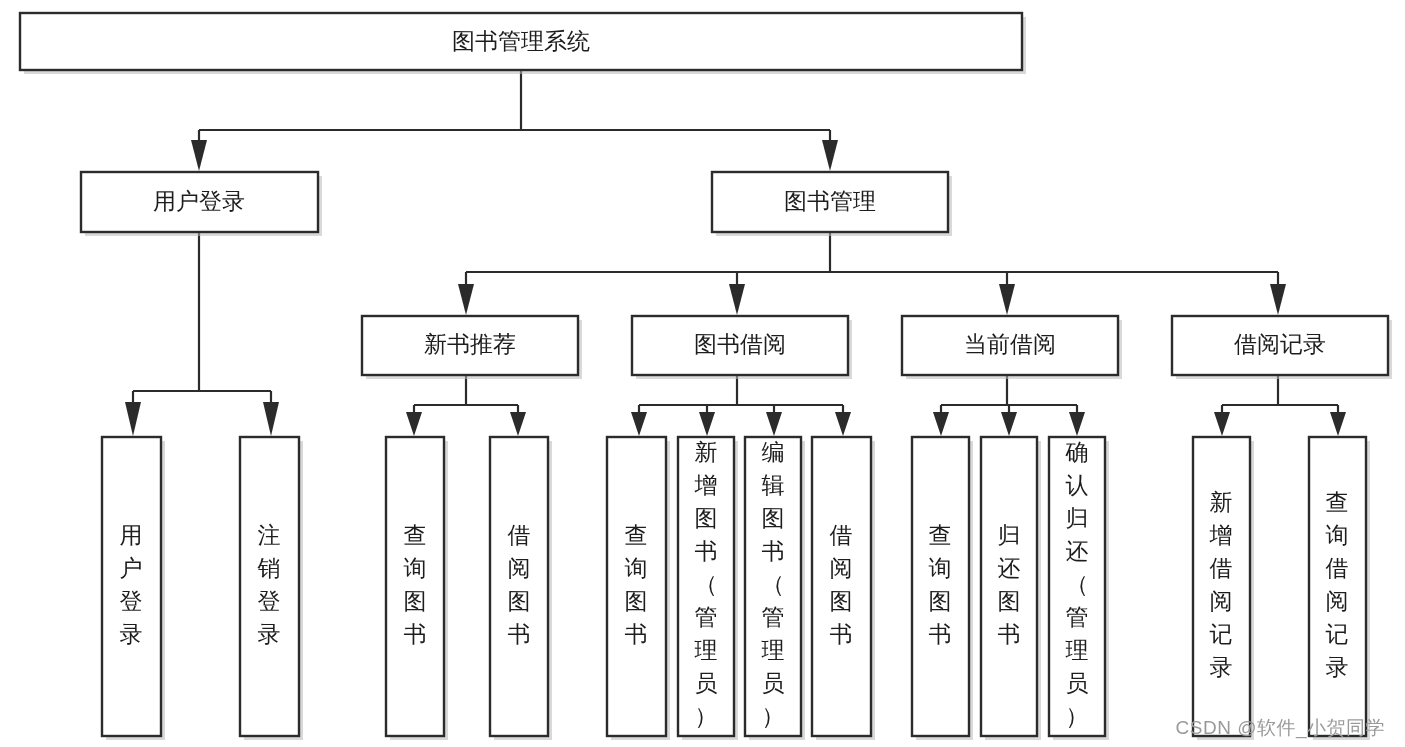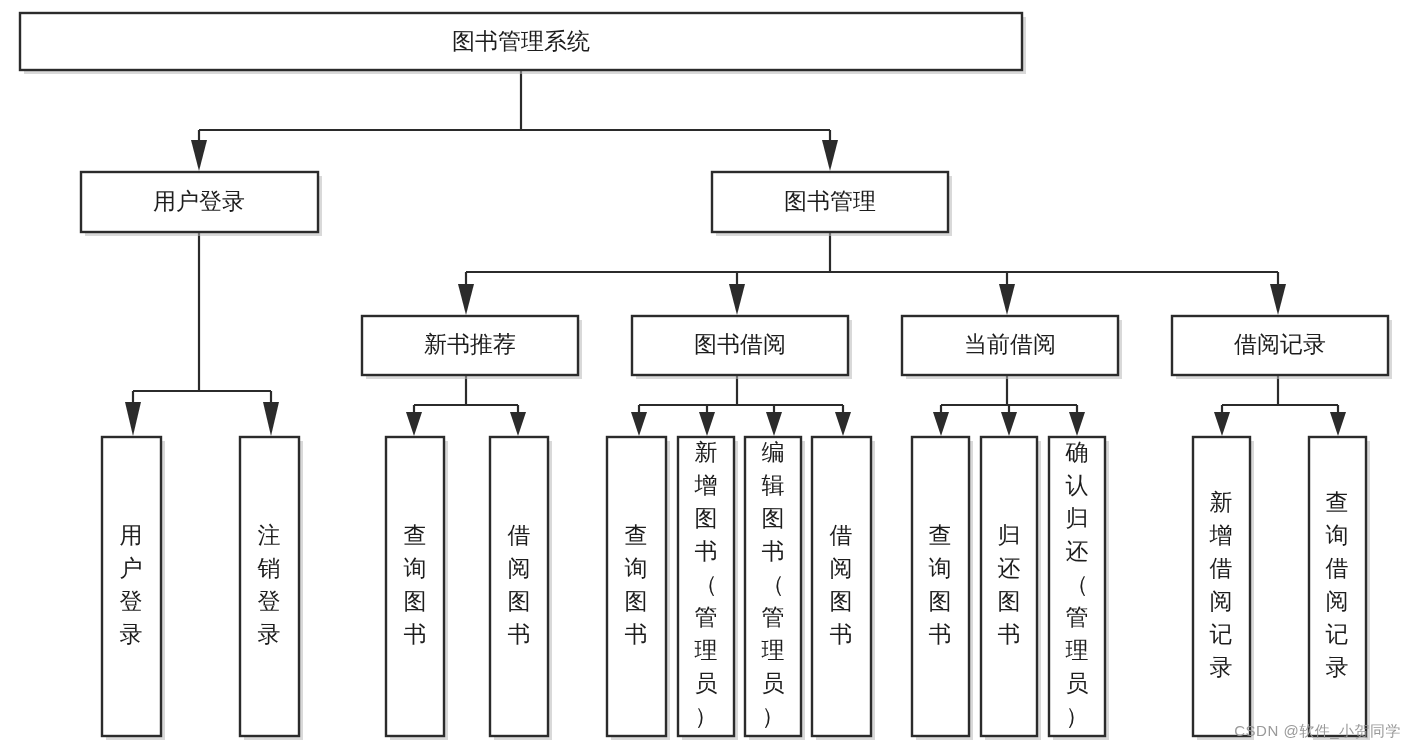--- a/index.html
+++ b/index.html
@@ -58,24 +58,24 @@
   }
   .node-label-v {
     font-family: "Liberation Sans", "DejaVu Sans", sans-serif;
     font-size: 23px;
     fill: #1d1d1d;
     text-anchor: middle;
     dominant-baseline: middle;
   }
   .watermark-text {
     position: absolute;
-    right: 4px;
+    right: 20px;
     bottom: 6px;
     font-family: "Liberation Sans", "DejaVu Sans", sans-serif;
-    font-size: 15px;
+    font-size: 19px;
     color: #9a9a9a;
     letter-spacing: 0.5px;
     user-select: none;
     pointer-events: none;
   }
 </style>
 </head>
 <body>
 
 <div id="diagram-root">

